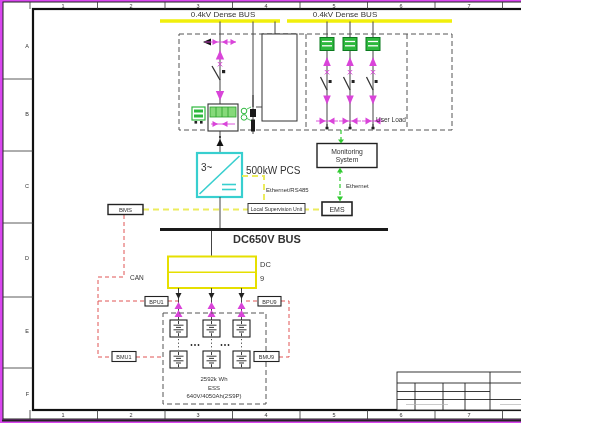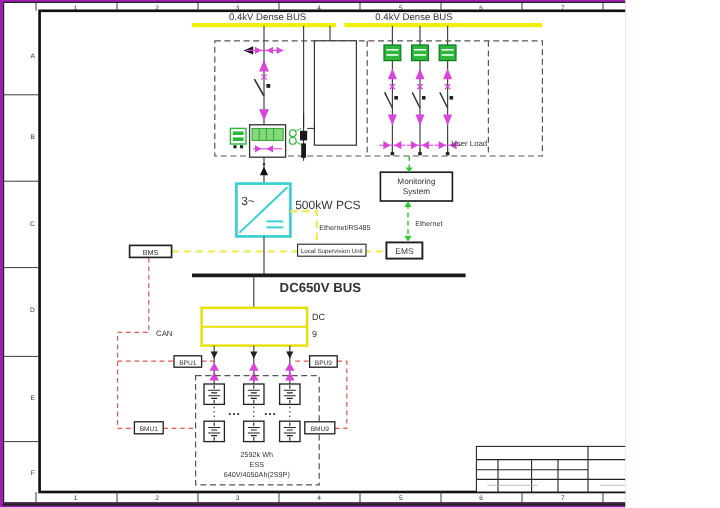--- a/index.html
+++ b/index.html
@@ -1,16 +1,16 @@
 <!DOCTYPE html>
 <html><head>
 <meta charset="utf-8">
 <style>
   html,body{margin:0;padding:0;background:#ffffff;}
-  .page{position:relative;width:521px;height:423px;background:#a21caf;overflow:hidden;
+  .page{position:relative;width:521px;height:423px;background:#d946ef;overflow:hidden;
         font-family:"Liberation Sans", sans-serif;}
   svg{display:block;}
   text{font-family:"Liberation Sans", sans-serif;fill:#333;}
 </style>
 </head>
 <body>
 
 <div class="page">
 <svg width="600" height="423" viewBox="0 0 600 423">
 

